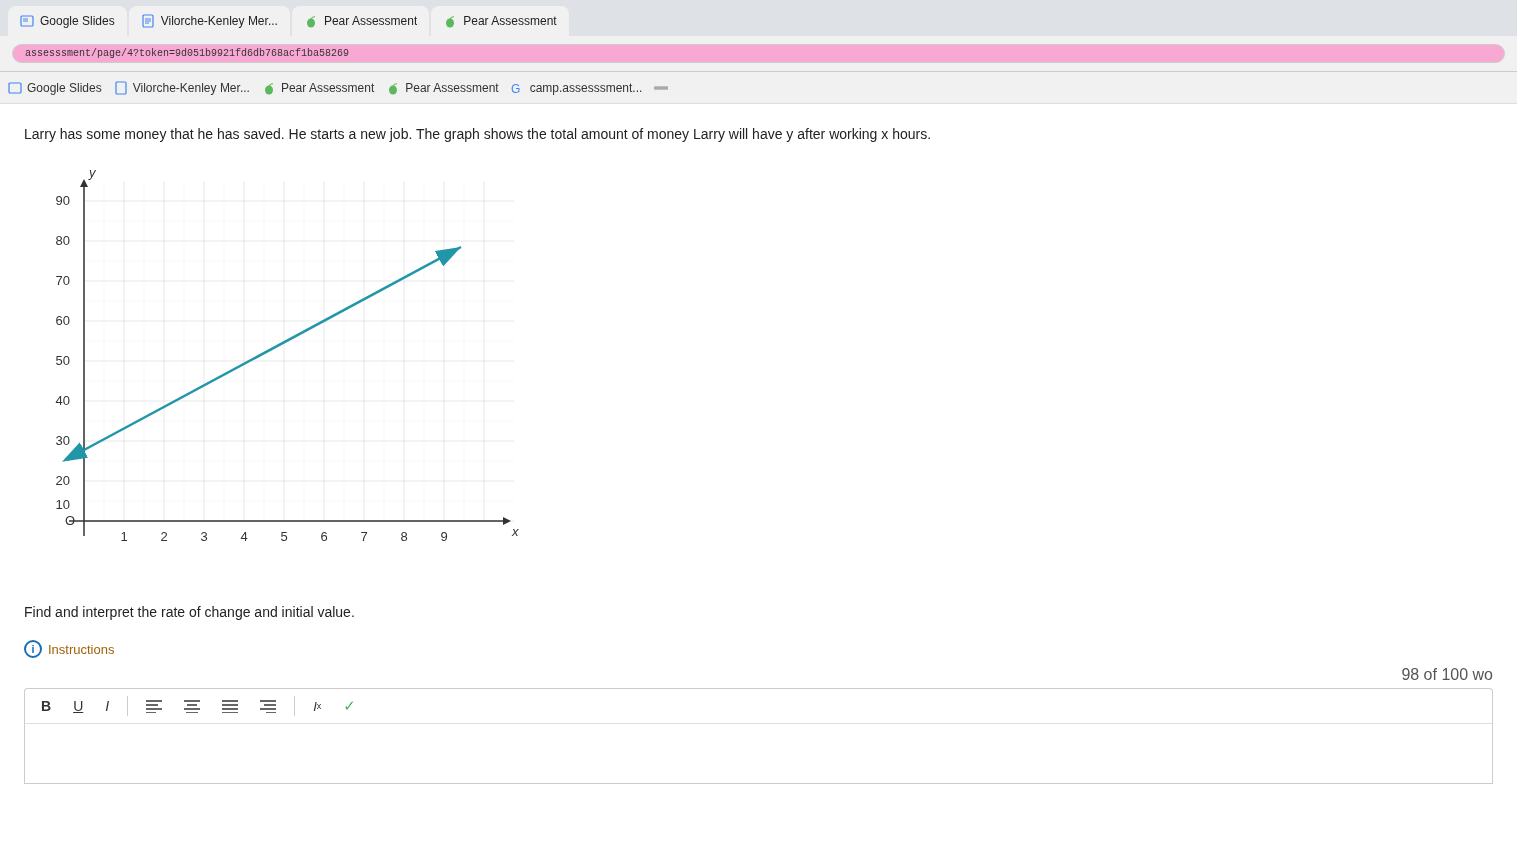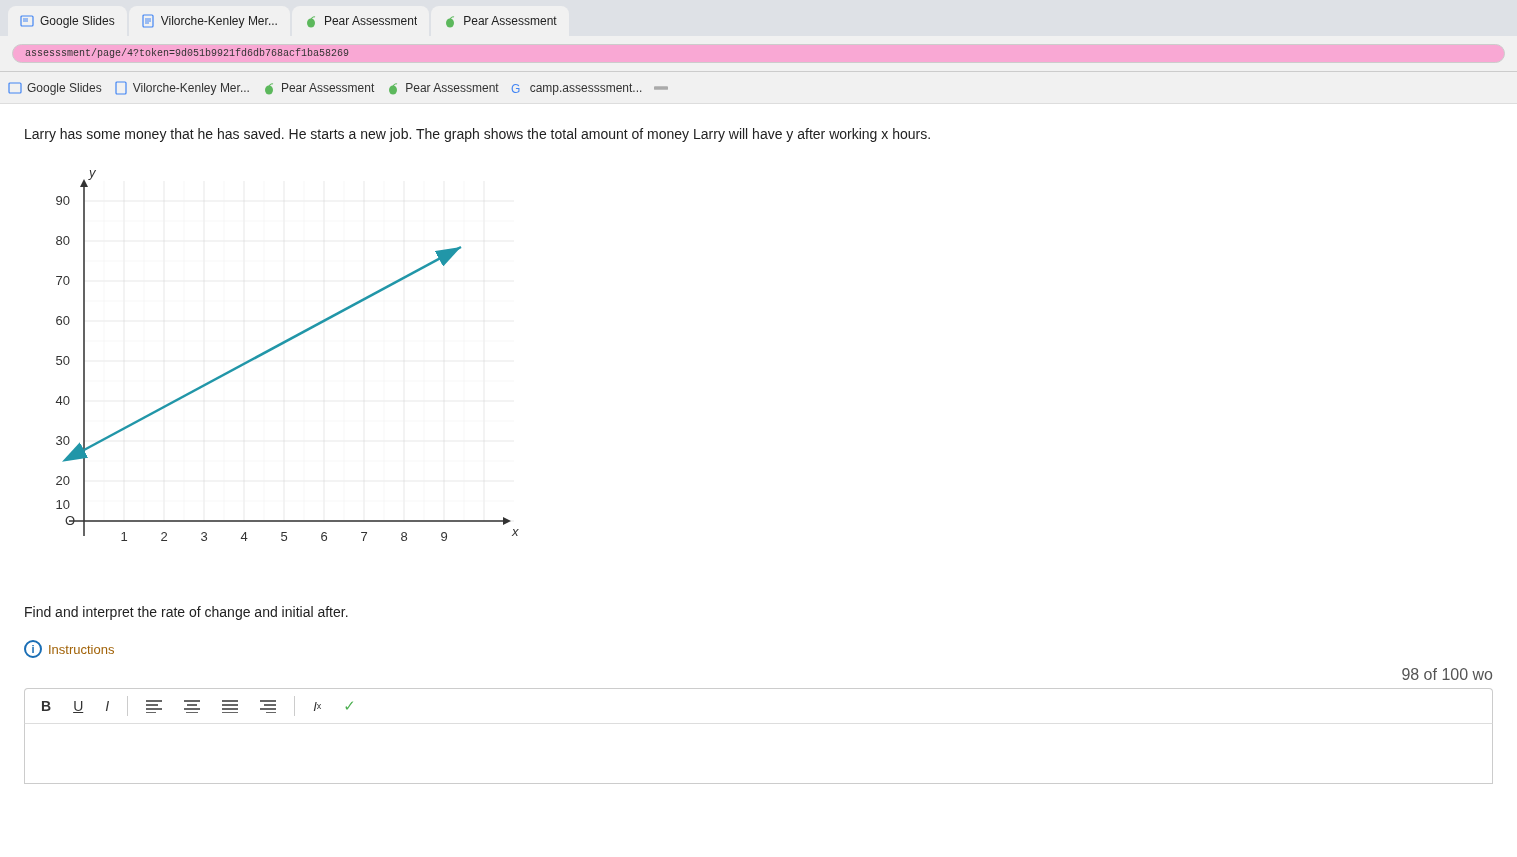--- a/index.html
+++ b/index.html
@@ -395,21 +395,21 @@
         <marker id="arrowhead-start" markerWidth="10" markerHeight="7" refX="0" refY="3.5" orient="auto-start-reverse">
           <polygon points="0 0, 10 3.5, 0 7" fill="#2196a8"></polygon>
         </marker>
       </defs>
 
       <line x1="60" y1="289" x2="437" y2="86" stroke="#2196a8" stroke-width="2.5" marker-end="url(#arrowhead)" marker-start="url(#arrowhead-start)"></line>
     </svg>
   </div>
 
   
-  <p class="find-interpret-text">Find and interpret the rate of change and initial after.</p>
+  <p class="find-interpret-text">Find and interpret the rate of change and initial value.</p>
 
   
   <div class="instructions-row">
     <div class="info-circle">i</div>
     <span style="cursor:pointer; color:#a16207; text-decoration: none;">Instructions</span>
   </div>
 
   
   <div class="word-count-row">
     <span>98 of 100 wo</span>

